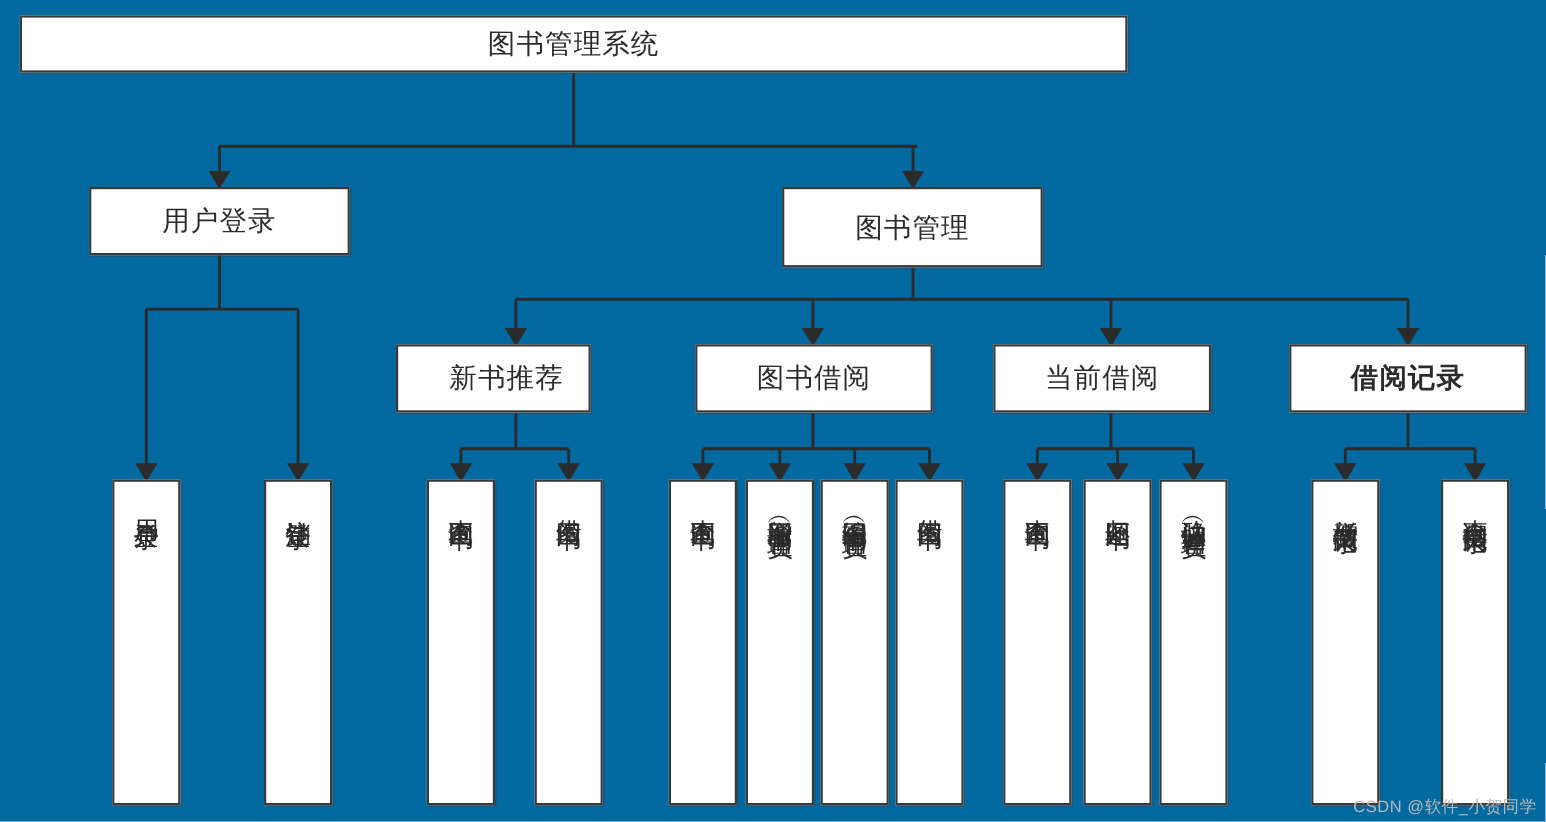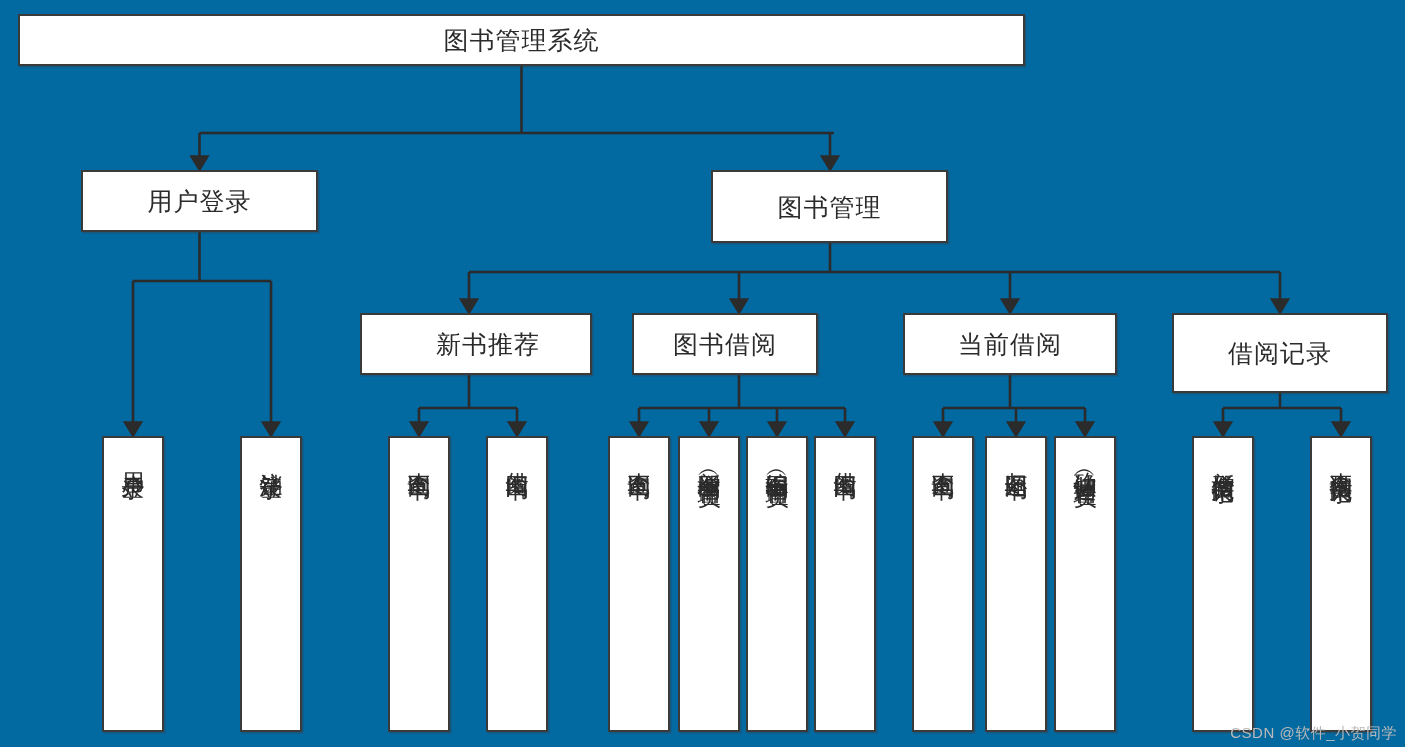--- a/index.html
+++ b/index.html
@@ -129,30 +129,30 @@
     <span>图书管理系统</span>
   </div>
 
   <div class="node node-h" style="left:81px; top:170px; width:237px; height:62px;">
     <span>用户登录</span>
   </div>
   <div class="node node-h" style="left:711px; top:170px; width:237px; height:73px;">
     <span>图书管理</span>
   </div>
 
-  <div class="node node-h" style="left:360px; top:313px; width:232px; height:62px;padding-left:24px;">
+  <div class="node node-h" style="left:360px; top:313px; width:177px; height:62px;padding-left:24px;">
     <span>新书推荐</span>
   </div>
-  <div class="node node-h" style="left:632px; top:313px; width:186px; height:62px;">
+  <div class="node node-h" style="left:632px; top:313px; width:216px; height:62px;">
     <span>图书借阅</span>
   </div>
-  <div class="node node-h" style="left:903px; top:313px; width:214px; height:62px;">
+  <div class="node node-h" style="left:903px; top:313px; width:198px; height:62px;">
     <span>当前借阅</span>
   </div>
-  <div class="node node-h" style="left:1172px; top:313px; width:216px; height:80px;">
+  <div class="node node-h" style="left:1172px; top:313px; width:216px; height:62px;font-weight:bold;">
     <span>借阅记录</span>
   </div>
 
   <div class="node node-leaf" style="left:102px; top:436px; width:62px; height:296px;">
     <span class="vtext">用户登录</span>
   </div>
   <div class="node node-leaf" style="left:240px; top:436px; width:62px; height:296px;">
     <span class="vtext">注销登录</span>
   </div>
 

